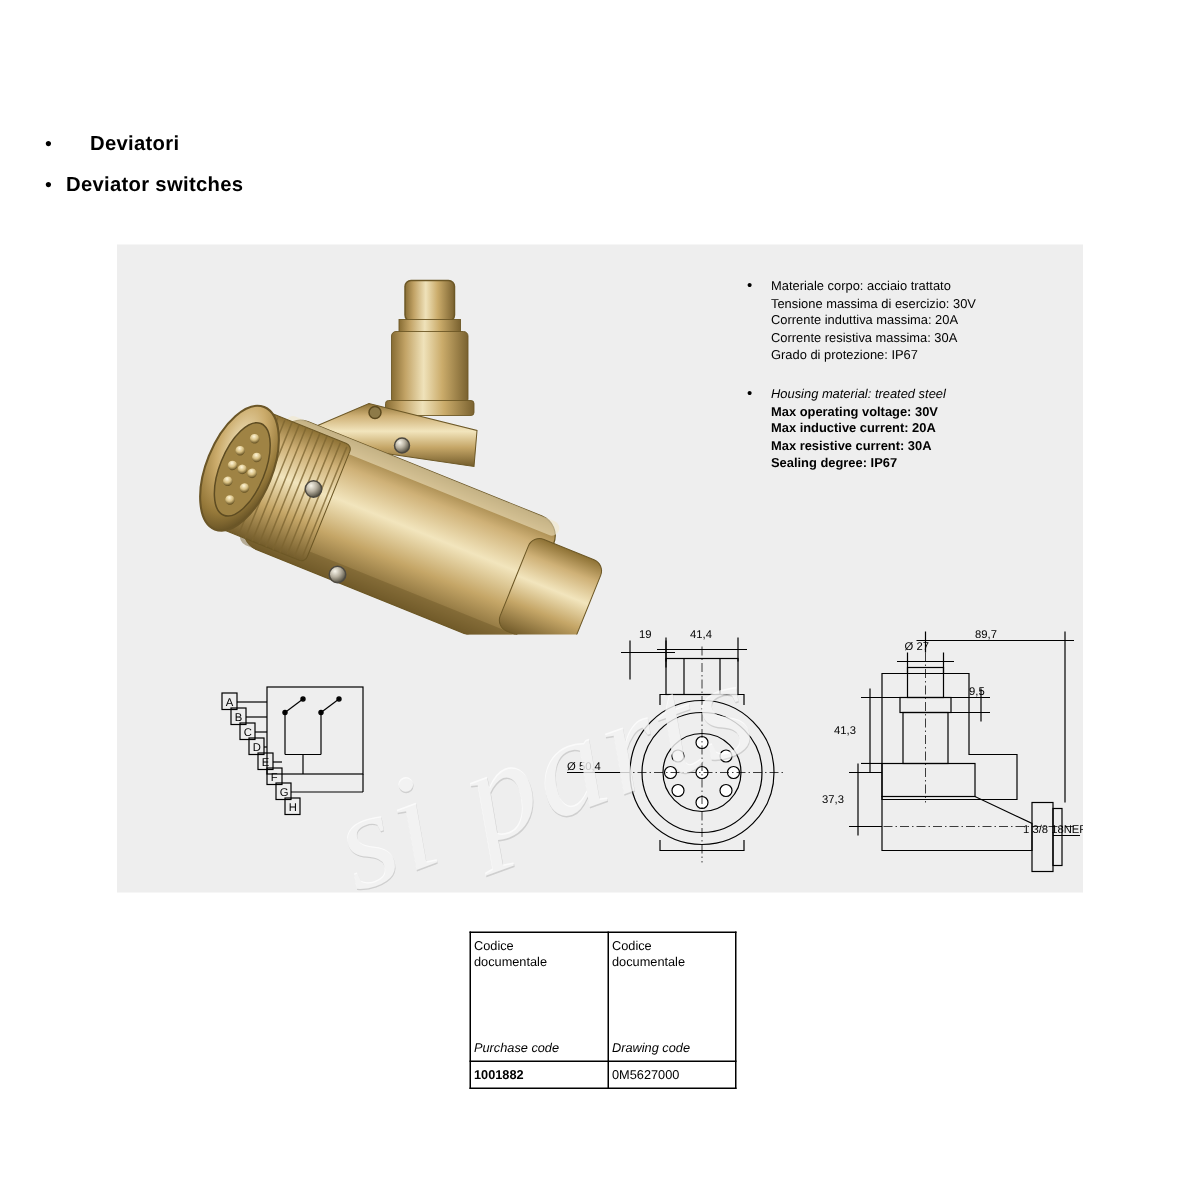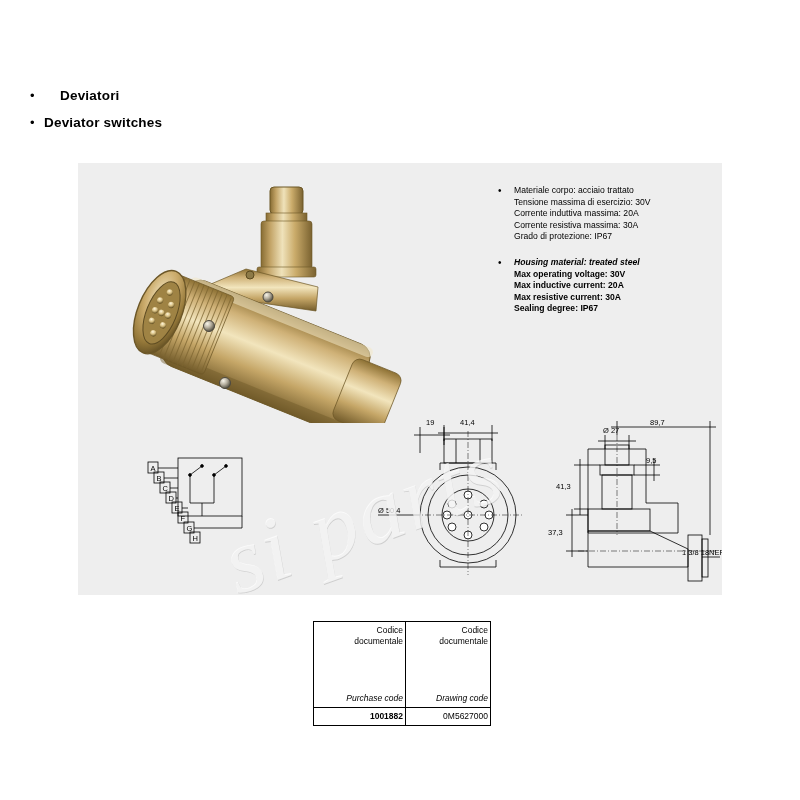--- a/index.html
+++ b/index.html
@@ -71,21 +71,21 @@
     left: 420px;
     top: 22px;
     width: 210px;
     font-size: 8.6px;
     line-height: 11.6px;
   }
   .specs .group { display: flex; margin-bottom: 14px; }
   .specs .dot { width: 16px; font-size: 10px; line-height: 11.6px; }
   .specs .lines div { white-space: nowrap; }
   .specs .en .lines div { font-weight: bold; }
-  .specs .en .lines div:first-child { font-weight: bold; font-style: italic; }
+  .specs .en .lines div:first-child { font-weight: normal; font-style: italic; }
 
   
   .drawings { position: absolute; left: 0; top: 0; width: 644px; height: 432px; }
   .drawings svg { position: absolute; left: 0; top: 0; }
 
   
   .watermark {
     position: absolute;
     left: 140px;
     top: 300px;
@@ -104,21 +104,21 @@
   .code-table {
     position: absolute;
     left: 313px;
     top: 621px;
     width: 178px;
     border-collapse: collapse;
     font-size: 8.5px;
   }
   .code-table td {
     border: 1px solid #000;
-    text-align: right;
+    text-align: left;
     padding: 3px 2px;
     line-height: 11px;
   }
   .code-table .head { height: 42px; vertical-align: middle; }
   .code-table .head .it { display: block; }
   .code-table .head .en { display: block; font-style: italic; margin-top: 46px; }
   .code-table .val-left { font-weight: bold; font-size: 8.5px; }
   .code-table .val-right { font-size: 8.5px; }
 </style>
 </head>

